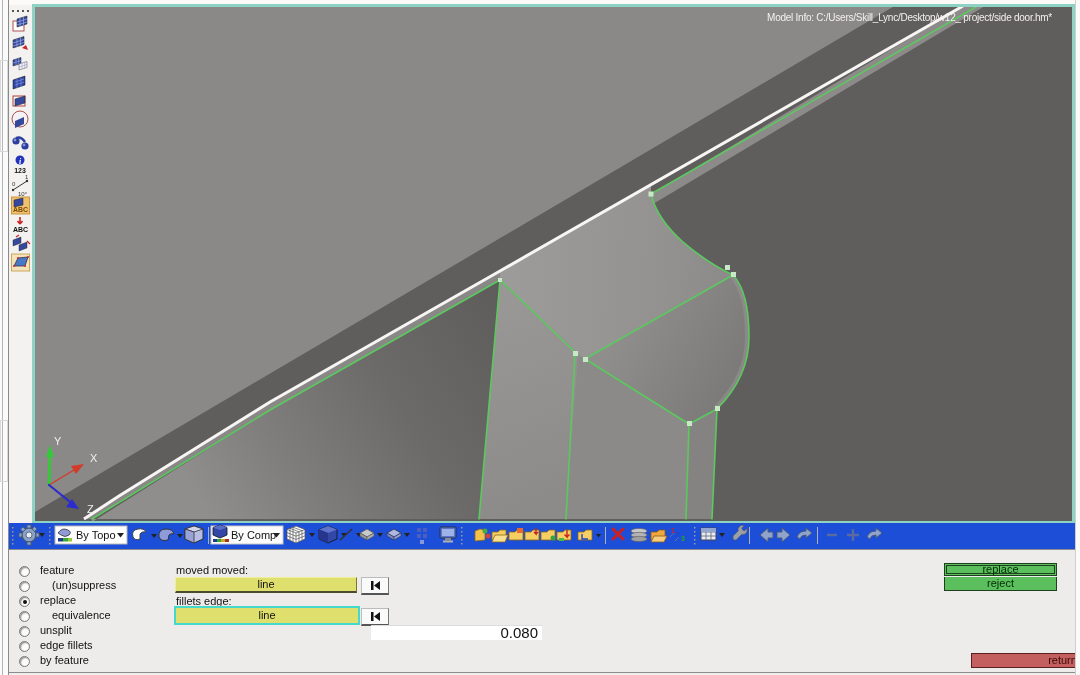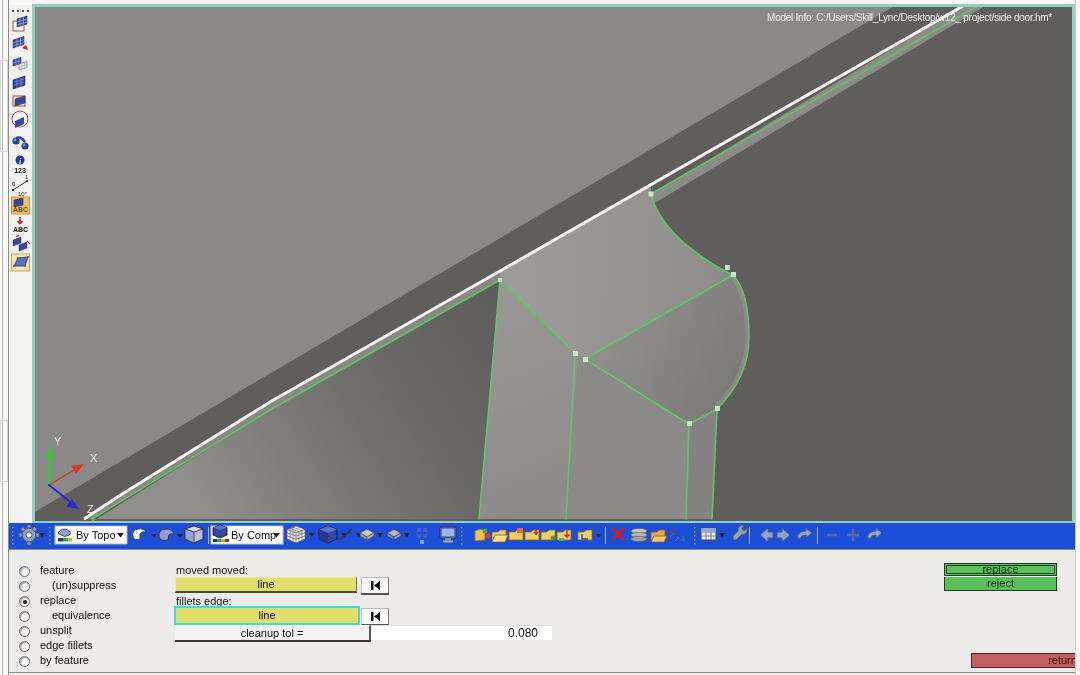--- a/index.html
+++ b/index.html
@@ -26,21 +26,21 @@
   .rlab{font-size:11px;color:#111;}
   .plab{font-size:11px;color:#111;}
   .ylw{background:#dfdf6e;border-top:1px solid #eded9a;border-left:1px solid #eded9a;
       border-right:1px solid #77772e;border-bottom:2px solid #4a4a30;
       font-size:11px;color:#111;text-align:center;}
   .ylwc{background:#dfdf6e;border:2px solid #46d8cd;font-size:11px;color:#111;text-align:center;}
   .skipbtn{width:26px;height:15px;background:#fafafa;border:1px solid #bbb;
       border-bottom:2px solid #555;border-right:1.5px solid #777;}
   .ctol{background:#f6f4f2;border-bottom:2px solid #3a3a3a;border-right:2px solid #555;
       border-top:1px solid #fff;font-size:11px;color:#111;text-align:center;}
-  .cinp{background:#ffffff;font-size:12px;color:#111;text-align:right;padding-right:14px;
+  .cinp{background:#ffffff;font-size:15px;color:#111;text-align:right;padding-right:4px;
       border-top:1px solid #ddd;}
   .grnbtn{background:#5abf5c;border:1px solid #1e401e;font-size:11px;color:#062b06;text-align:center;}
   .redbtn{background:#c45f5f;border:1px solid #5a2020;font-size:11px;color:#3c0b0b;text-align:center;padding-left:48px;}
 </style>
 </head>
 <body>
 <div id="root">
   <div id="lstrip" class="abs">
       <div class="l1"></div>
     <div style="position:absolute;left:0;top:60px;width:6px;height:90px;border:1px solid #d8d8d8;"></div>
@@ -423,21 +423,20 @@
       </svg>
   </div>
   <div class="plab abs" style="left:176px;top:595px;">fillets edge:</div>
   <div class="ylwc abs" style="left:174px;top:606px;width:182px;height:15px;line-height:15px;">line</div>
   <div class="skipbtn abs" style="left:361px;top:608px;">
     <svg width="26" height="15" viewBox="0 0 26 15">
         <rect x="9" y="3" width="2.5" height="9" fill="#111"></rect>
         <polygon points="18,3 18,12 12,7.5" fill="#111"></polygon>
       </svg>
   </div>
-  <div class="ctol abs" style="left:175px;top:625px;width:194px;height:14px;line-height:14px;">cleanup tol =</div>
   <div class="cinp abs" style="left:371px;top:625px;width:167px;height:14px;line-height:14px;">0.080</div>
 
   <div class="grnbtn abs" style="left:944px;top:563px;width:111px;height:11px;line-height:11px;box-shadow:inset 0 0 0 1px #5abf5c, inset 0 0 0 2px #1e401e;">replace</div>
   <div class="grnbtn abs" style="left:944px;top:577px;width:111px;height:13px;line-height:13px;border-top:none;">reject</div>
   <div class="redbtn abs" style="left:971px;top:653px;width:85px;height:13px;line-height:13px;">return</div>
   <div class="abs" style="left:9px;top:672px;width:1071px;height:1px;background:#8c8c8c;"></div>
   <div id="rstrip" class="abs"></div>
 </div>
 
 </body></html>

